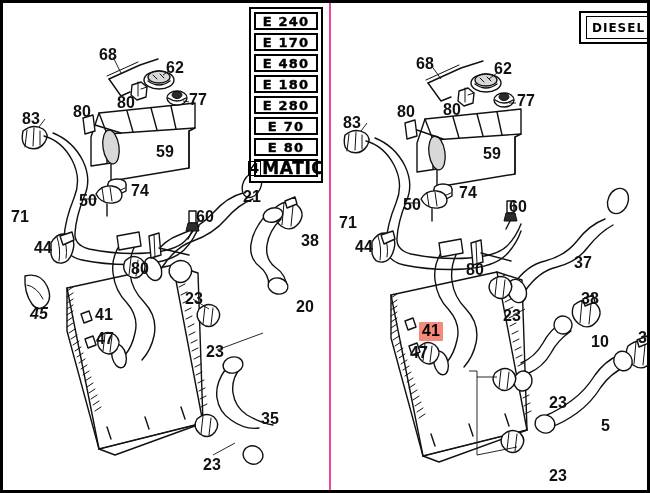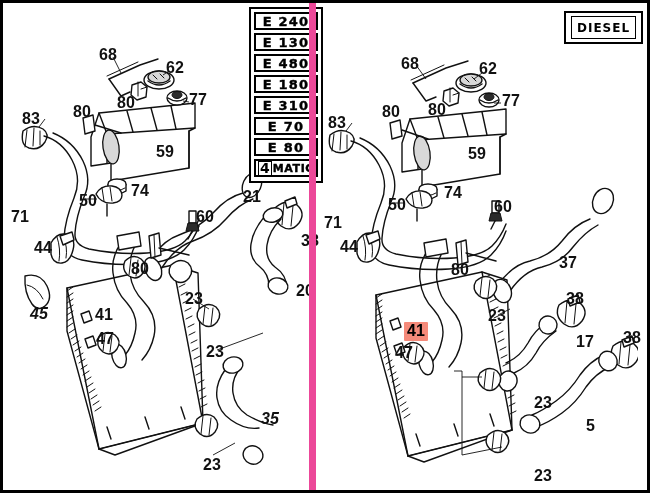--- a/index.html
+++ b/index.html
@@ -18,21 +18,21 @@
     overflow:hidden;
   }
   
   .panel{
     position:absolute;
     top:0;
     height:487px;
     box-sizing:border-box;
   }
   #panel-left{ left:0; width:322px; }
-  #panel-right{ left:306px; width:256px; border-left:7px solid #ec4899; }
+  #panel-right{ left:326px; width:256px; border-left:2px solid #ec4899; }
 
   
   .lbl{
     position:absolute;
     font-family:"Liberation Sans", sans-serif;
     font-size:16px;
     font-weight:700;
     color:#111111;
     letter-spacing:0px;
     line-height:1;
@@ -70,21 +70,21 @@
   .modelbox .mrow:last-child{margin-bottom:0;}
   .mtxt{
     font-family:"DejaVu Sans", sans-serif;
     font-size:13px;
     font-weight:700;
     letter-spacing:1.2px;
     color:#000;
     line-height:1;
     -webkit-text-stroke:0.4px #000;
   }
-  .mtxt.small{font-size:11px;letter-spacing:0.6px;}
+  .mtxt.small{font-size:17px;letter-spacing:0.6px;}
   .four{
     font-family:"DejaVu Sans", sans-serif;
     font-size:14px;
     font-weight:700;
     color:#000;
     border:1.5px solid #000;
     padding:0 1px;
     margin-right:1px;
     line-height:13px;
   }
@@ -304,30 +304,30 @@
         <path d="M210 452 L232 440"></path>
         <path d="M42 116 L36 124"></path>
       </g>
     </svg>
 
     <div class="modelbox">
       <div class="mrow">
           <span class="mtxt">E 240</span>
         </div>
       <div class="mrow">
-          <span class="mtxt">E 130</span>
+          <span class="mtxt">E 170</span>
         </div>
       <div class="mrow">
           <span class="mtxt">E 480</span>
         </div>
       <div class="mrow">
           <span class="mtxt">E 180</span>
         </div>
       <div class="mrow">
-          <span class="mtxt">E 310</span>
+          <span class="mtxt">E 280</span>
         </div>
       <div class="mrow">
           <span class="mtxt">E 70</span>
         </div>
       <div class="mrow">
           <span class="mtxt">E 80</span>
         </div>
       <div class="mrow">
         <span class="four">4</span>
           <span class="mtxt small">MATIC</span>
@@ -345,25 +345,25 @@
         <div class="lbl" style="left: 128px; top: 180px;">74</div>
         <div class="lbl" style="left: 76px; top: 190px;">50</div>
         <div class="lbl" style="left: 193px; top: 206px;">60</div>
         <div class="lbl" style="left: 240px; top: 186px;">21</div>
         <div class="lbl" style="left: 298px; top: 230px;">38</div>
         <div class="lbl" style="left: 8px; top: 206px;">71</div>
         <div class="lbl" style="left: 31px; top: 237px;">44</div>
         <div class="lbl" style="left: 128px; top: 258px;">80</div>
         <div class="lbl" style="left: 27px; top: 303px; font-style: italic;">45</div>
         <div class="lbl" style="left: 182px; top: 288px;">23</div>
-        <div class="lbl" style="left: 293px; top: 280px;">20</div>
+        <div class="lbl" style="left: 293px; top: 296px;">20</div>
         <div class="lbl" style="left: 92px; top: 304px;">41</div>
         <div class="lbl" style="left: 93px; top: 328px;">47</div>
         <div class="lbl" style="left: 203px; top: 341px;">23</div>
-        <div class="lbl" style="left: 258px; top: 408px; font-style: italic;">35</div>
+        <div class="lbl" style="left: 258px; top: 408px;">35</div>
         <div class="lbl" style="left: 200px; top: 454px;">23</div>
       </div>
   </div>
 
   <div class="panel" id="panel-right">
 
     <svg class="art" viewBox="0 0 322 487">
 
       <g>
         <path class="fillW" d="M86 140 L94 116 L181 107 L190 106 L190 131 L184 134 L184 171 L106 184 L106 166 L86 169 Z"></path>
@@ -537,21 +537,21 @@
         <div class="lbl" style="left: 128px; top: 182px;">74</div>
         <div class="lbl" style="left: 72px; top: 194px;">50</div>
         <div class="lbl" style="left: 178px; top: 196px;">60</div>
         <div class="lbl" style="left: 8px; top: 212px;">71</div>
         <div class="lbl" style="left: 24px; top: 236px;">44</div>
         <div class="lbl" style="left: 135px; top: 259px;">80</div>
         <div class="lbl" style="left: 243px; top: 252px;">37</div>
         <div class="lbl" style="left: 172px; top: 305px;">23</div>
         <div class="lbl" style="left: 250px; top: 288px;">38</div>
         <div class="lbl" style="left: 307px; top: 327px;">38</div>
-        <div class="lbl" style="left: 260px; top: 331px;">17</div>
+        <div class="lbl" style="left: 260px; top: 331px;">10</div>
         <div class="lbl hl" style="left: 88px; top: 319px; background: rgb(245, 138, 122);">41</div>
         <div class="lbl" style="left: 79px; top: 342px;">47</div>
         <div class="lbl" style="left: 218px; top: 392px;">23</div>
         <div class="lbl" style="left: 270px; top: 415px;">5</div>
         <div class="lbl" style="left: 218px; top: 465px;">23</div>
       </div>
   </div>
 
 </div>
 

